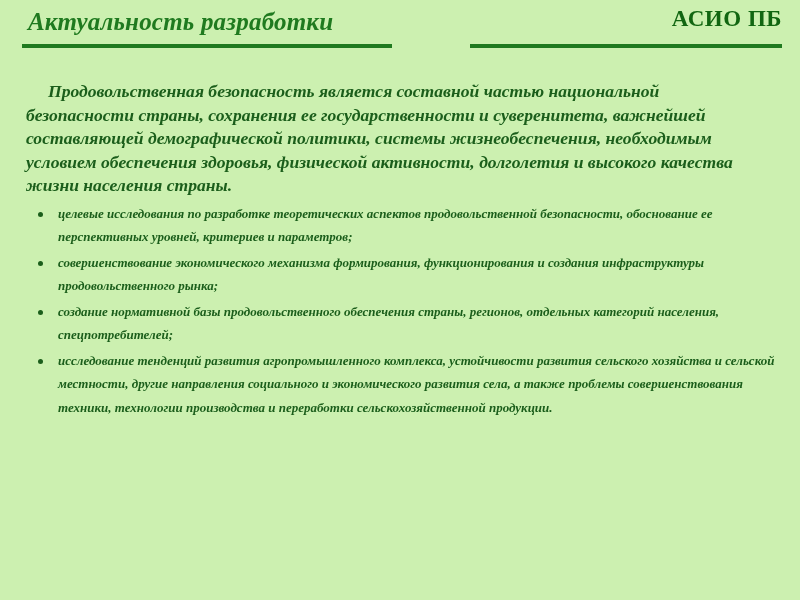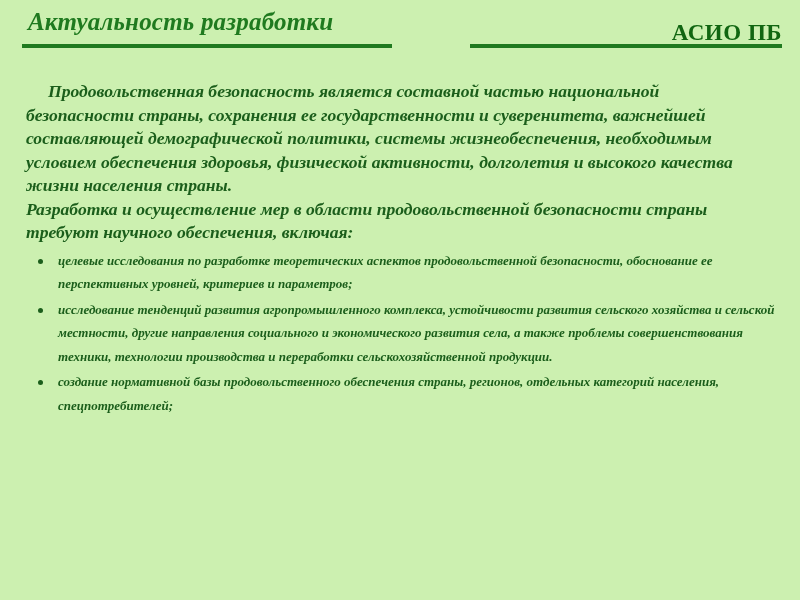--- a/index.html
+++ b/index.html
@@ -35,21 +35,21 @@
     font-style: italic;
     font-weight: bold;
     font-size: 25px;
     color: #1f7a1f;
     letter-spacing: 0.2px;
     white-space: nowrap;
   }
   .brand {
     position: absolute;
     right: 18px;
-    top: 20px;
+    top: 6px;
     font-family: "Liberation Serif", serif;
     font-weight: bold;
     font-size: 23px;
     color: #116611;
     letter-spacing: 0.5px;
     white-space: nowrap;
   }
   .rule-left {
     position: absolute;
     left: 22px;
@@ -122,22 +122,22 @@
   <div class="header">
     <div class="title">Актуальность разработки</div>
     <div class="brand">АСИО ПБ</div>
     <div class="rule-left"></div>
     <div class="rule-right"></div>
   </div>
 
   <div class="body">
 
     <p class="para">Продовольственная безопасность является составной частью национальной безопасности страны, сохранения ее государственности и суверенитета, важнейшей составляющей демографической политики, системы жизнеобеспечения, необходимым условием обеспечения здоровья, физической активности, долголетия и высокого качества жизни населения страны.</p>
-    <p class="para noindent">Разработка и осуществление мер в области продовольственной безопасности страны требуют научного обеспечения, включая:</p>
 
     <ul class="bullets">
       <li>целевые исследования по разработке теоретических аспектов продовольственной безопасности, обоснование ее перспективных уровней, критериев и параметров;</li>
+      <li>совершенствование экономического механизма формирования, функционирования и создания инфраструктуры продовольственного рынка;</li>
+      <li>создание нормативной базы продовольственного обеспечения страны, регионов, отдельных категорий населения, спецпотребителей;</li>
       <li>исследование тенденций развития агропромышленного комплекса, устойчивости развития сельского хозяйства и сельской местности, другие направления социального и экономического развития села, а также проблемы совершенствования техники, технологии производства и переработки сельскохозяйственной продукции.</li>
-      <li>создание нормативной базы продовольственного обеспечения страны, регионов, отдельных категорий населения, спецпотребителей;</li>
     </ul>
 
   </div>
 </div>
 
 </body></html>

